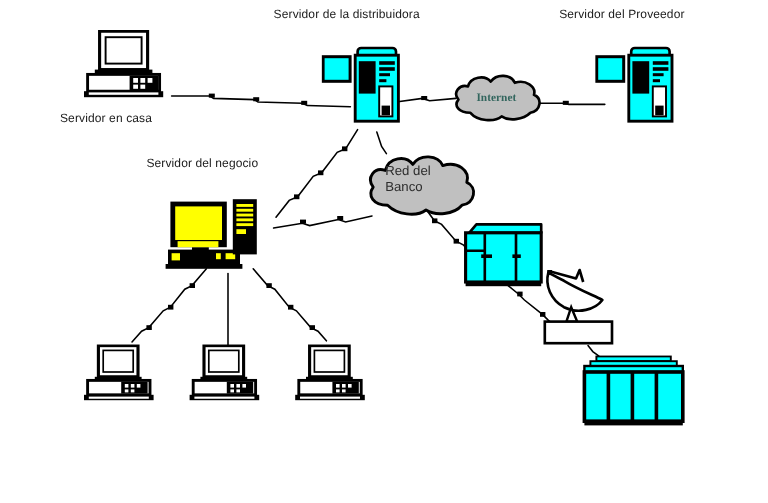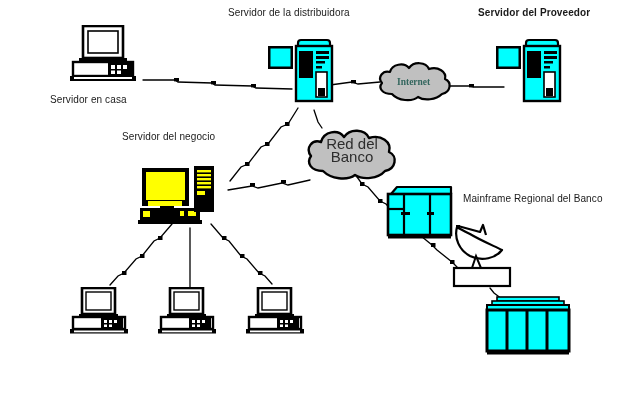--- a/index.html
+++ b/index.html
@@ -28,24 +28,24 @@
     position: absolute;
     font-family: "Liberation Sans", sans-serif;
     font-size: 10px;
     color: #1a1a1a;
     white-space: nowrap;
     letter-spacing: 0.1px;
   }
   .cloudtext {
     position: absolute;
     font-family: "Liberation Sans", sans-serif;
-    font-size: 15px;
+    font-size: 11px;
     color: #2d2d2d;
     white-space: nowrap;
-    text-align: center;
+    text-align: left;
     line-height: 13px;
   }
   .inet-text {
     position: absolute;
     font-family: Liberation Serif, serif;
     font-size: 9.5px;
     font-weight: bold;
     color: #33665e;
     white-space: nowrap;
   }
@@ -161,21 +161,21 @@
       <rect x="28" y="8" width="36" height="55" fill="#00ffff" stroke="#000000" stroke-width="2.4"></rect>
       <rect x="31" y="13" width="14" height="27" fill="#000000"></rect>
       <rect x="48" y="13" width="13" height="3" fill="#000000"></rect>
       <rect x="48" y="18" width="13" height="3" fill="#000000"></rect>
       <rect x="48" y="23" width="9" height="2.5" fill="#000000"></rect>
       <rect x="48" y="28" width="6" height="2.5" fill="#000000"></rect>
       <rect x="48" y="34" width="11" height="25" fill="#ffffff" stroke="#000000" stroke-width="1.6"></rect>
       <rect x="50" y="50" width="7" height="8" fill="#000000"></rect>
     </svg>
   </div>
-  <div class="label" style="left:478px; top:7px;font-weight:bold;">Servidor del Proveedor</div>
+  <div class="label" style="left:466px; top:7px;">Servidor del Proveedor</div>
 
   <div class="node" style="left:376px; top:60px;">
     <svg width="78" height="44" viewBox="0 0 78 44">
       <path d="M 16 34 C 6 34 2 28 6 23 C 1 17 7 10 14 12 C 16 4 28 2 33 8
                C 38 1 50 2 53 9 C 62 6 71 12 69 19 C 76 22 75 32 66 34
                C 60 40 48 41 42 37 C 36 42 22 41 16 34 Z" fill="#c0c0c0" stroke="#000000" stroke-width="2.2" stroke-linejoin="round"></path>
     </svg>
   </div>
   <div class="inet-text" style="left:397px; top:77px;">Internet</div>
 
@@ -231,21 +231,20 @@
       <line x1="45" y1="9" x2="45" y2="50" stroke="#000000" stroke-width="2.2"></line>
 
       <line x1="3" y1="24" x2="19" y2="24" stroke="#000000" stroke-width="2.2"></line>
 
       <rect x="16" y="27" width="9" height="3" fill="#000000"></rect>
       <rect x="42" y="27" width="7" height="3" fill="#000000"></rect>
 
       <rect x="3" y="50" width="63" height="3.5" fill="#000000"></rect>
     </svg>
   </div>
-  <div class="label" style="left:463px; top:193px;">Mainframe Regional del Banco</div>
 
   <div class="node" style="left:450px; top:220px;">
     <svg width="80" height="75" viewBox="0 0 80 75">
 
       <path d="M 7 7 C 4 18 9 30 20 36 C 32 42 46 38 52 30 C 44 26 30 20 20 14 C 14 11 10 9 7 7 Z" fill="#ffffff" stroke="#000000" stroke-width="2.2" stroke-linejoin="round"></path>
 
       <path d="M 8 6 L 30 12 L 33 5 L 36 15" fill="#ffffff" stroke="#000000" stroke-width="2.2" stroke-linejoin="round"></path>
 
       <rect x="6" y="5" width="4" height="4" fill="#000000"></rect>
 

